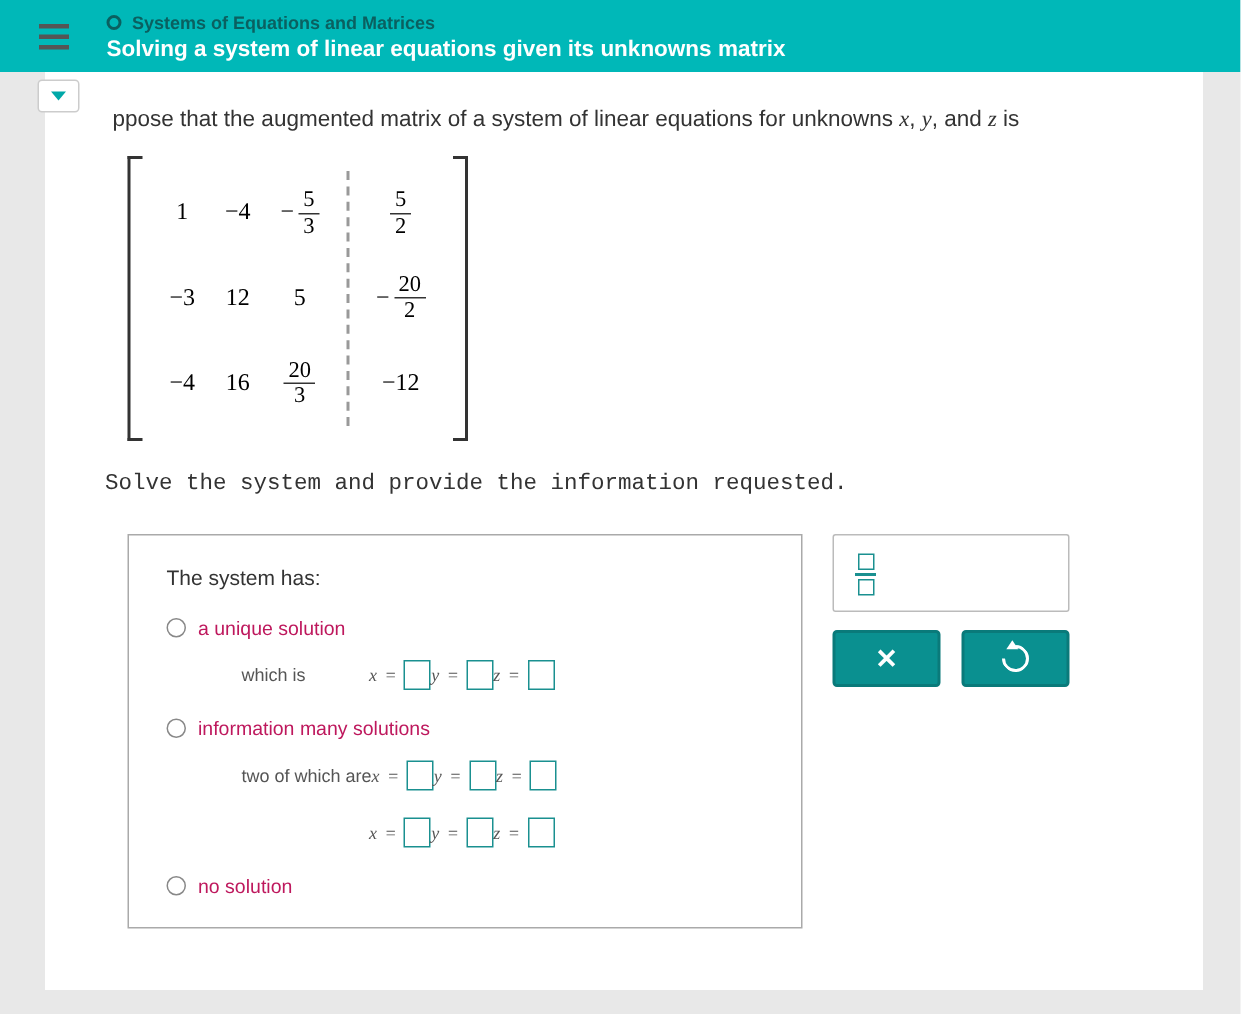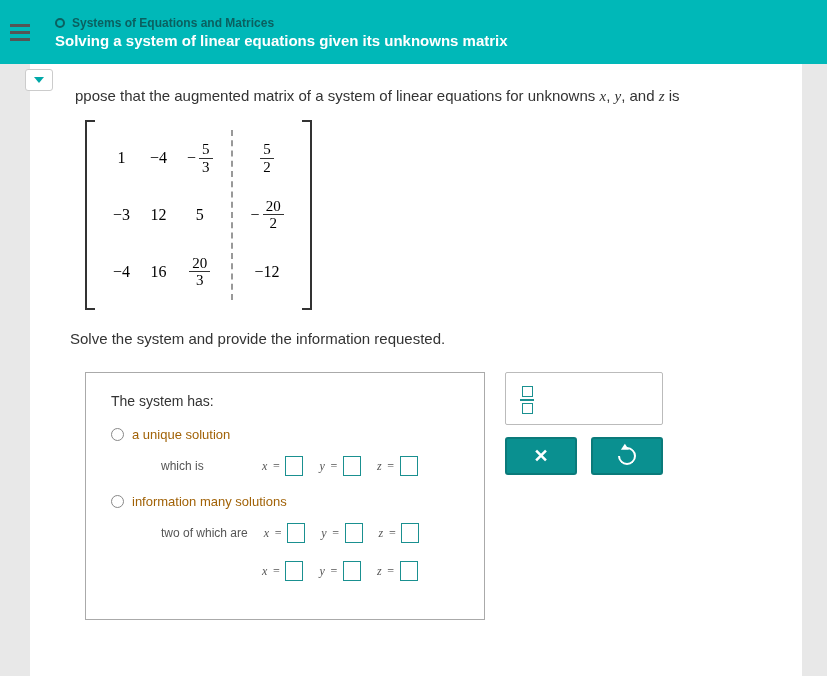--- a/index.html
+++ b/index.html
@@ -9,24 +9,24 @@
     }
     body {
       font-family: -apple-system, BlinkMacSystemFont, 'Segoe UI', Arial, sans-serif;
       background: #e8e8e8;
       width: 827px;
       height: 676px;
       overflow: hidden;
     }
     .header {
       background: #00b8b8;
-      height: 64px;
-      display: flex;
-      align-items: center;
-      padding: 0 10px;
+      height: 48px;
+      display: flex;
+      align-items: center;
+      padding: 0 26px;
     }
     .hamburger {
       width: 30px;
       height: 30px;
       display: flex;
       flex-direction: column;
       justify-content: center;
       gap: 4px;
       margin-right: 15px;
       cursor: pointer;
@@ -157,56 +157,57 @@
     .neg-frac {
       display: inline-flex;
       align-items: center;
       gap: 3px;
     }
     .instruction {
       font-size: 15px;
       color: #333;
       margin-left: 15px;
       margin-bottom: 25px;
+      font-family: Liberation Mono, monospace;
     }
     .answer-area {
       display: flex;
       gap: 20px;
       margin-left: 30px;
     }
     .answer-box {
       border: 1px solid #aaa;
       padding: 20px 25px;
-      width: 400px;
+      width: 450px;
       background: #fff;
     }
     .box-title {
       font-size: 14px;
       color: #333;
       margin-bottom: 18px;
     }
     .option-row {
       display: flex;
       align-items: center;
       gap: 8px;
       font-size: 13px;
-      color: #a16207;
+      color: #be185d;
       margin-bottom: 14px;
     }
     .radio {
       width: 13px;
       height: 13px;
       border: 1.5px solid #888;
       border-radius: 50%;
       flex-shrink: 0;
     }
     .sub-row {
       display: flex;
       align-items: center;
-      gap: 16px;
+      gap: 0;
       font-size: 12px;
       color: #555;
       margin-left: 50px;
       margin-bottom: 18px;
     }
     .sub-label {
       min-width: 85px;
     }
     .eq-group {
       display: flex;
@@ -442,20 +443,24 @@
             <span>=</span> 
             <span class="input-box"></span>
           </span>
         <span class="eq-group">
             <span>z</span> 
             <span>=</span> 
             <span class="input-box"></span>
           </span>
       </div>
 
+      <div class="option-row" style="margin-bottom:0">
+        <div class="radio"></div>
+        <span>no solution</span>
+      </div>
     </div>
 
     <div class="side-panel">
       <div class="tool-row">
         <div class="tool-frac">
           <div class="tb-num"></div>
           <div class="tb-line"></div>
           <div class="tb-den"></div>
         </div>
       </div>

